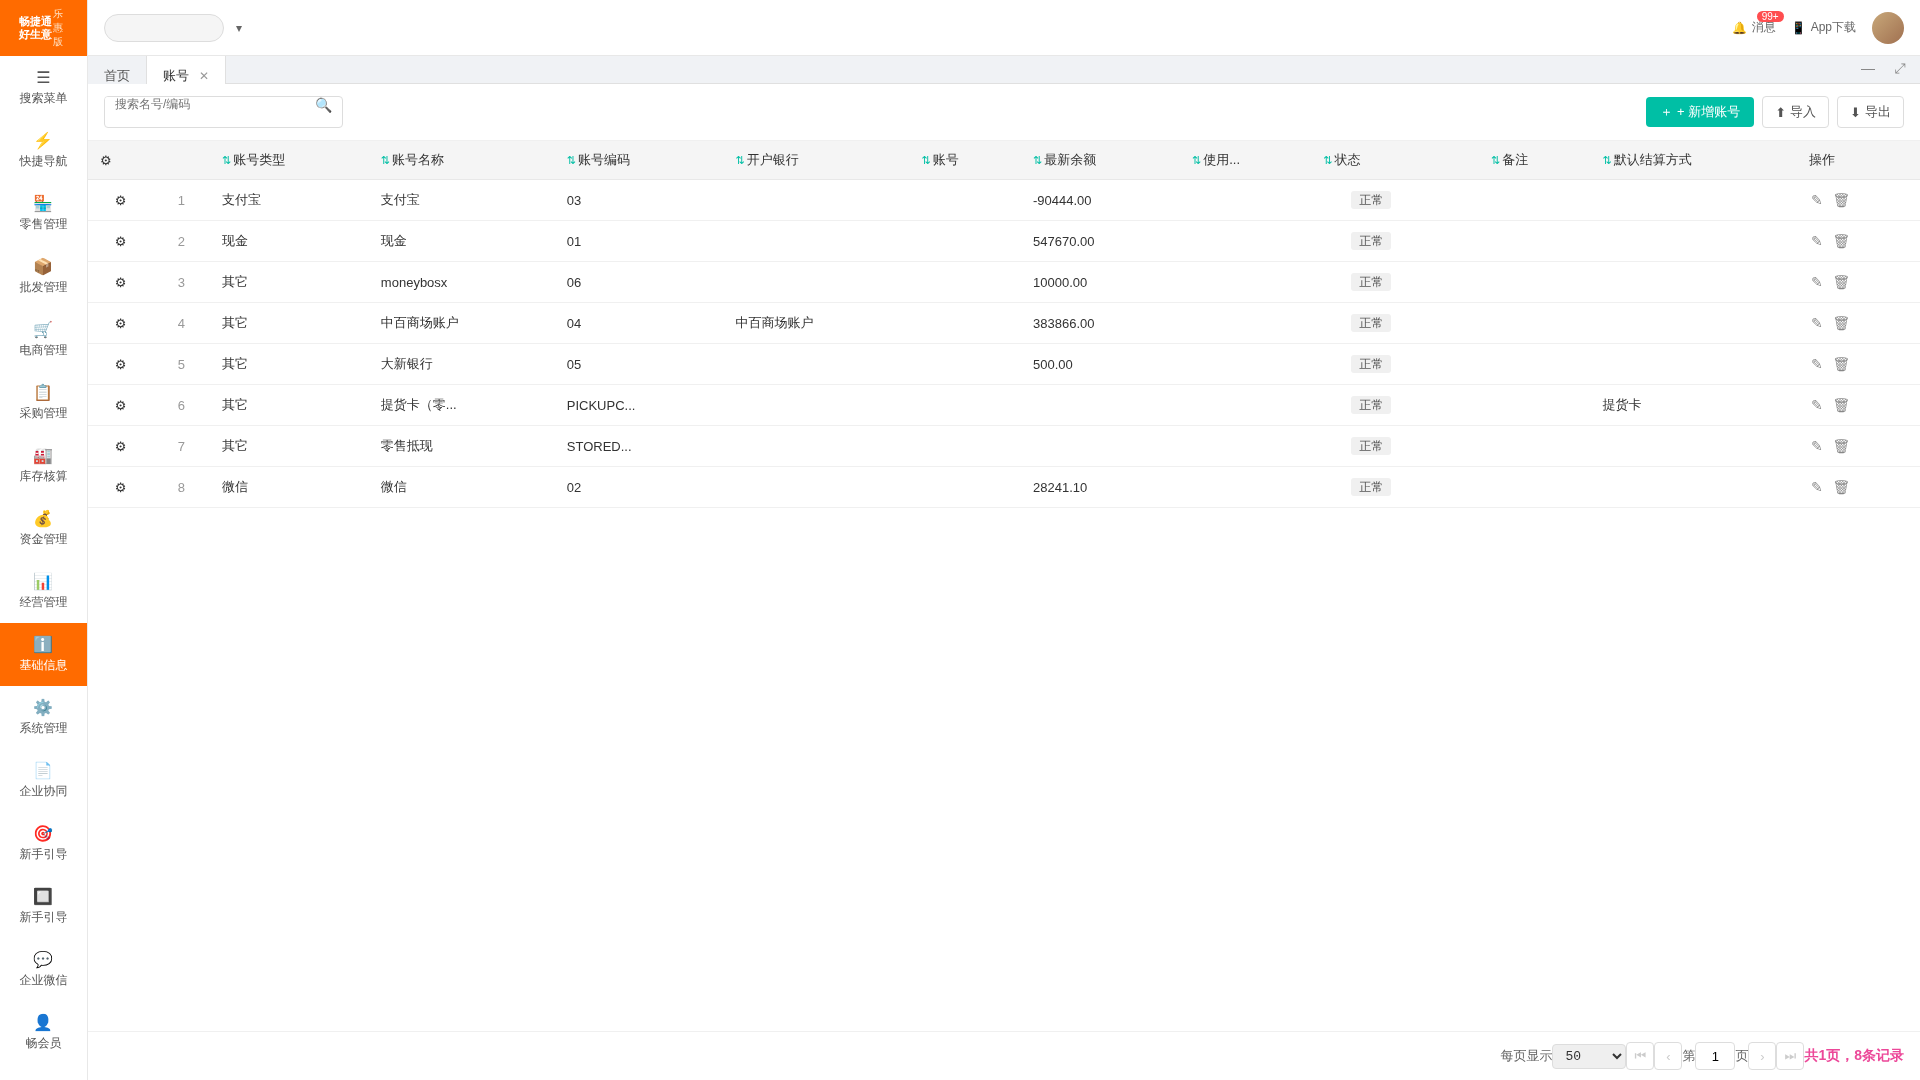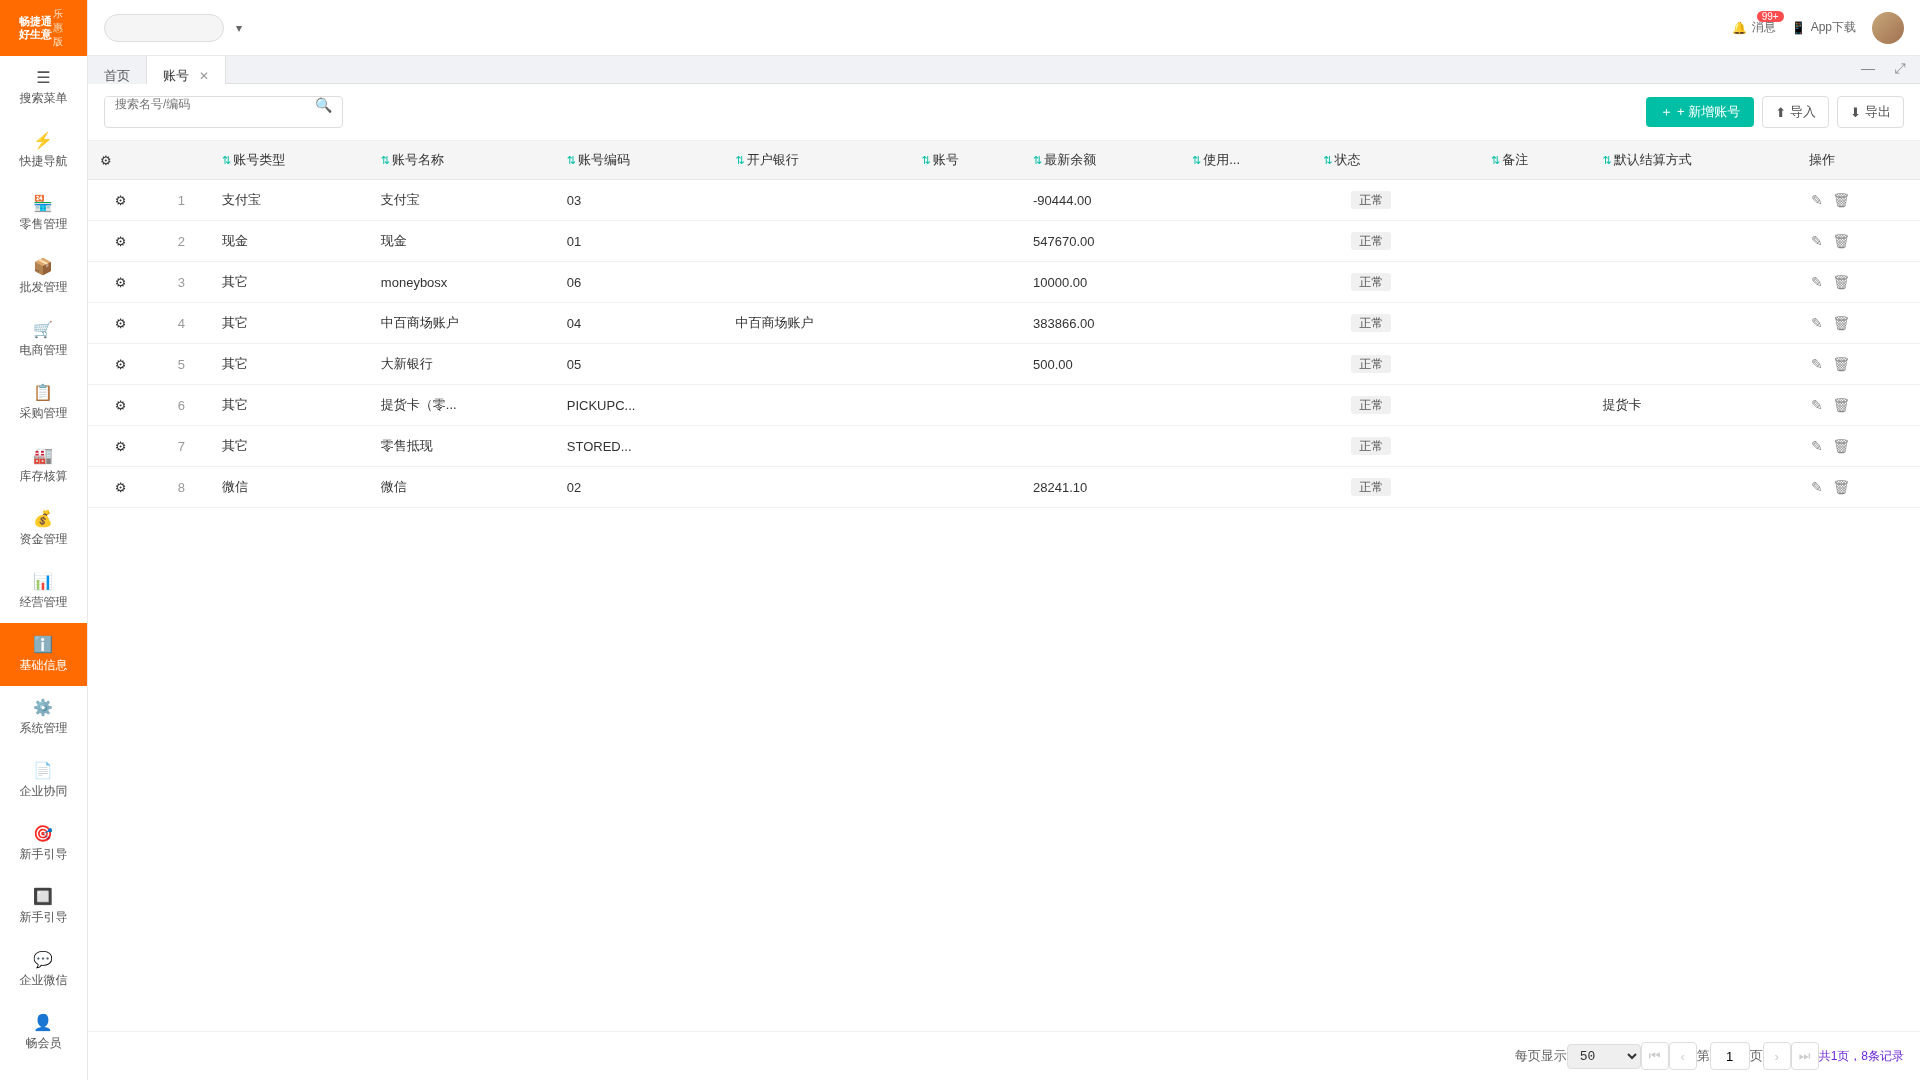--- a/index.html
+++ b/index.html
@@ -361,21 +361,21 @@
     }
     .page-btn.disabled { color: #ccc; cursor: not-allowed; }
     .page-num-input {
       width: 40px;
       height: 28px;
       border: 1px solid #ddd;
       border-radius: 4px;
       text-align: center;
       font-size: 13px;
     }
-    .page-info { color: #6d28d9; font-size: 12px; }
+    .page-info { color: #ec4899; font-size: 14px; font-weight: bold; }
   </style>
 </head>
 <body>
 
 <div class="sidebar">
   <div class="sidebar-logo">
     <div class="sidebar-logo-text">畅捷通好生意</div>
     <div class="sidebar-logo-sub">乐惠版</div>
   </div>
   <div class="sidebar-nav">

